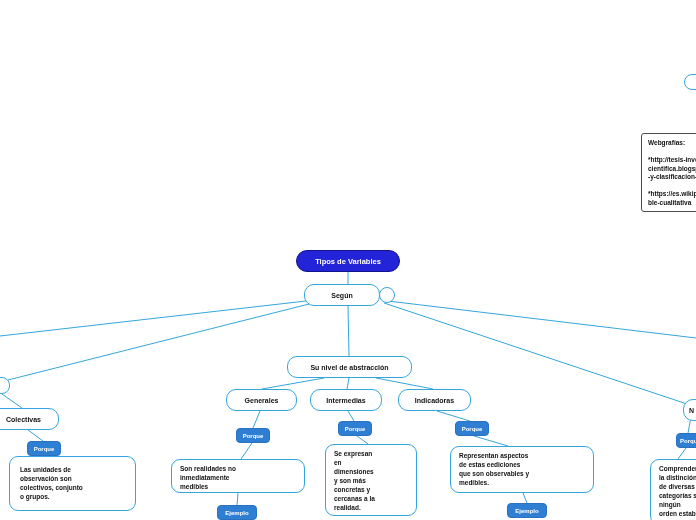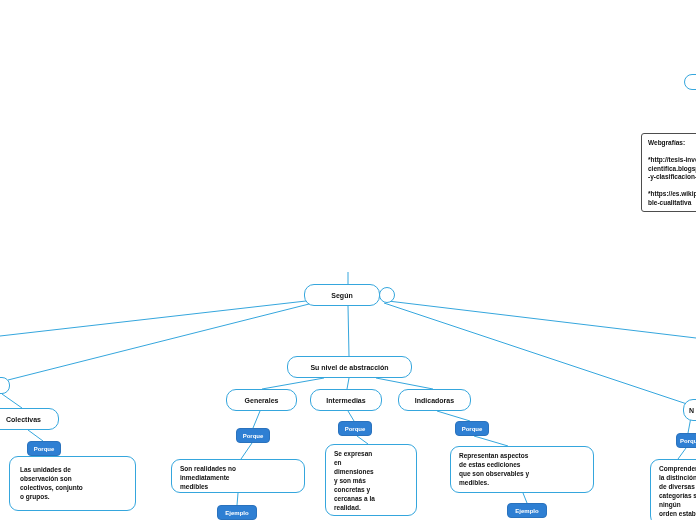--- a/index.html
+++ b/index.html
@@ -67,20 +67,21 @@
     <line x1="238" y1="493" x2="237" y2="505"></line>
     <line x1="348" y1="411" x2="354" y2="421"></line>
     <line x1="357" y1="436" x2="368" y2="444"></line>
     <line x1="437" y1="411" x2="470" y2="421"></line>
     <line x1="474" y1="436" x2="508" y2="446"></line>
     <line x1="523" y1="493" x2="527" y2="503"></line>
     <line x1="691" y1="417" x2="688" y2="433"></line>
     <line x1="686" y1="448" x2="678" y2="459"></line>
   </svg>
 
+  <div class="root-node" style="left:296px; top:250px; width:104px; height:22px;">Tipos de Variables</div>
 
   <div class="node" style="left:304px; top:284px; width:76px; height:22px;">Según</div>
   <div class="circle" style="left:379px; top:287px;"></div>
 
   <div class="node" style="left:287px; top:356px; width:125px; height:22px;">Su nivel de abstracción</div>
 
   <div class="node" style="left:226px; top:389px; width:71px; height:22px;">Generales</div>
   <div class="chip" style="left:236px; top:428px; width:34px; height:15px;">Porque</div>
   <div class="text-box" style="left:171px; top:459px; width:134px; height:34px; padding:4px 8px;">Son realidades no
 inmediatamente

